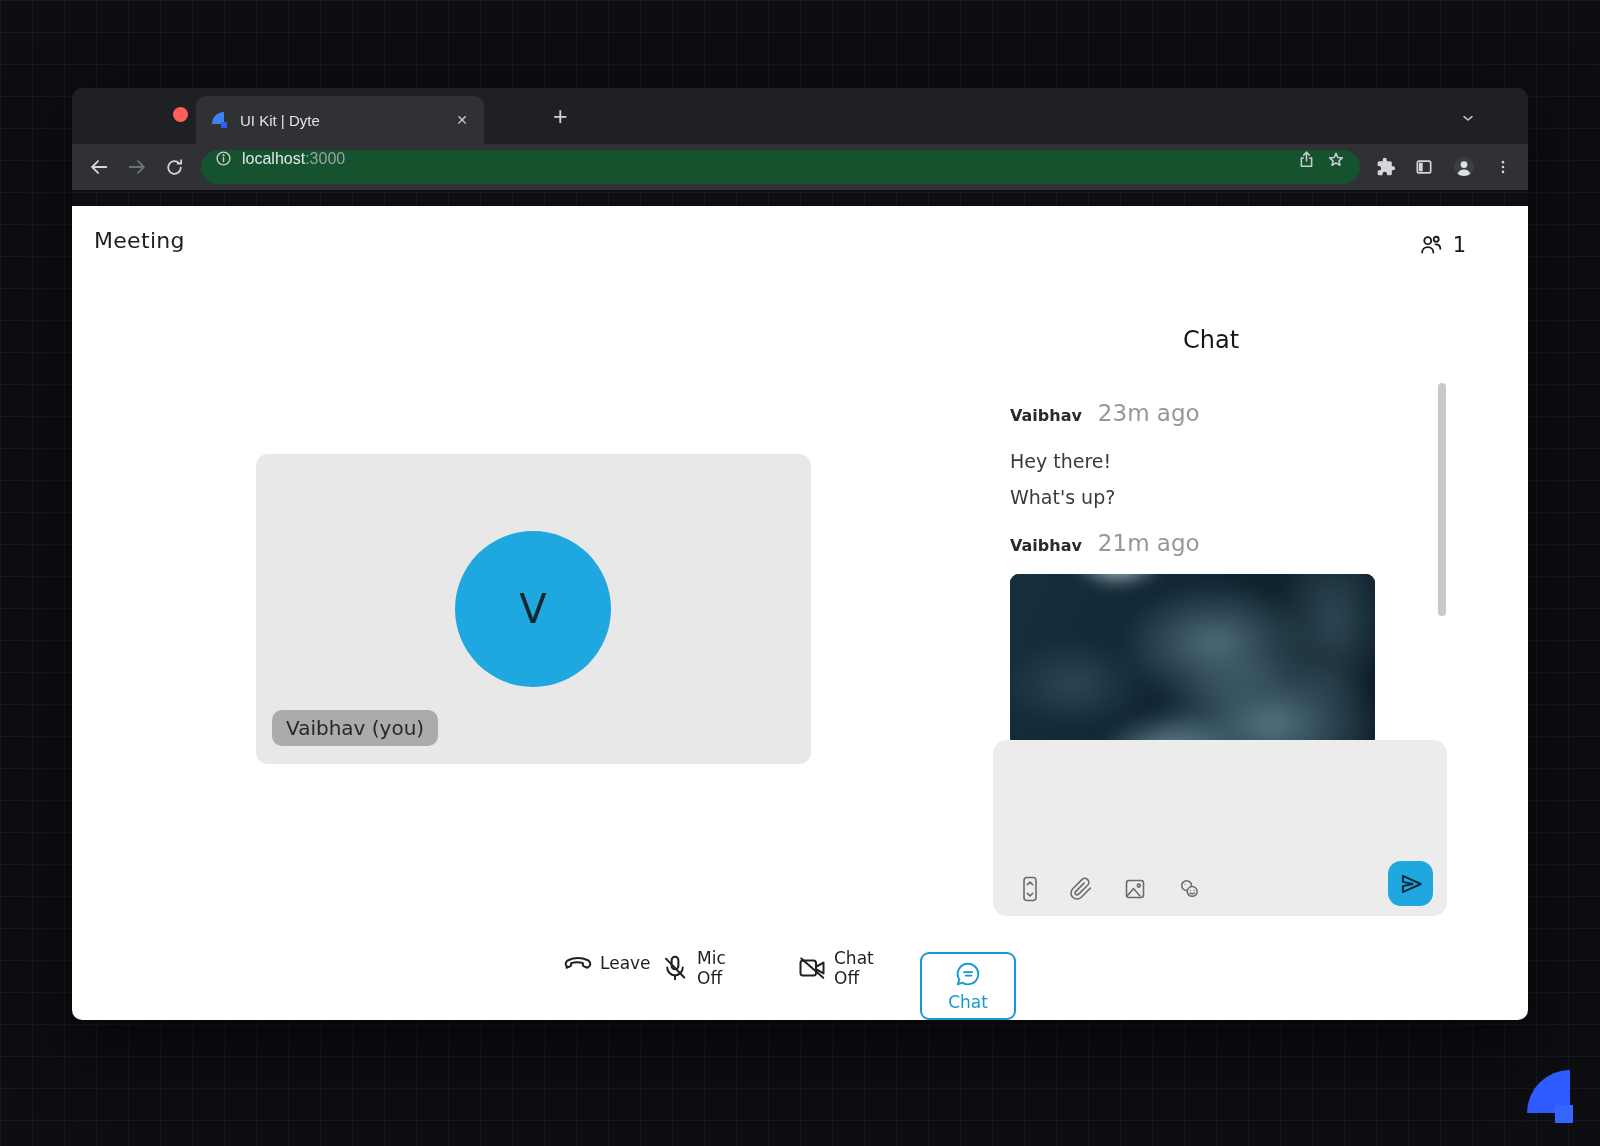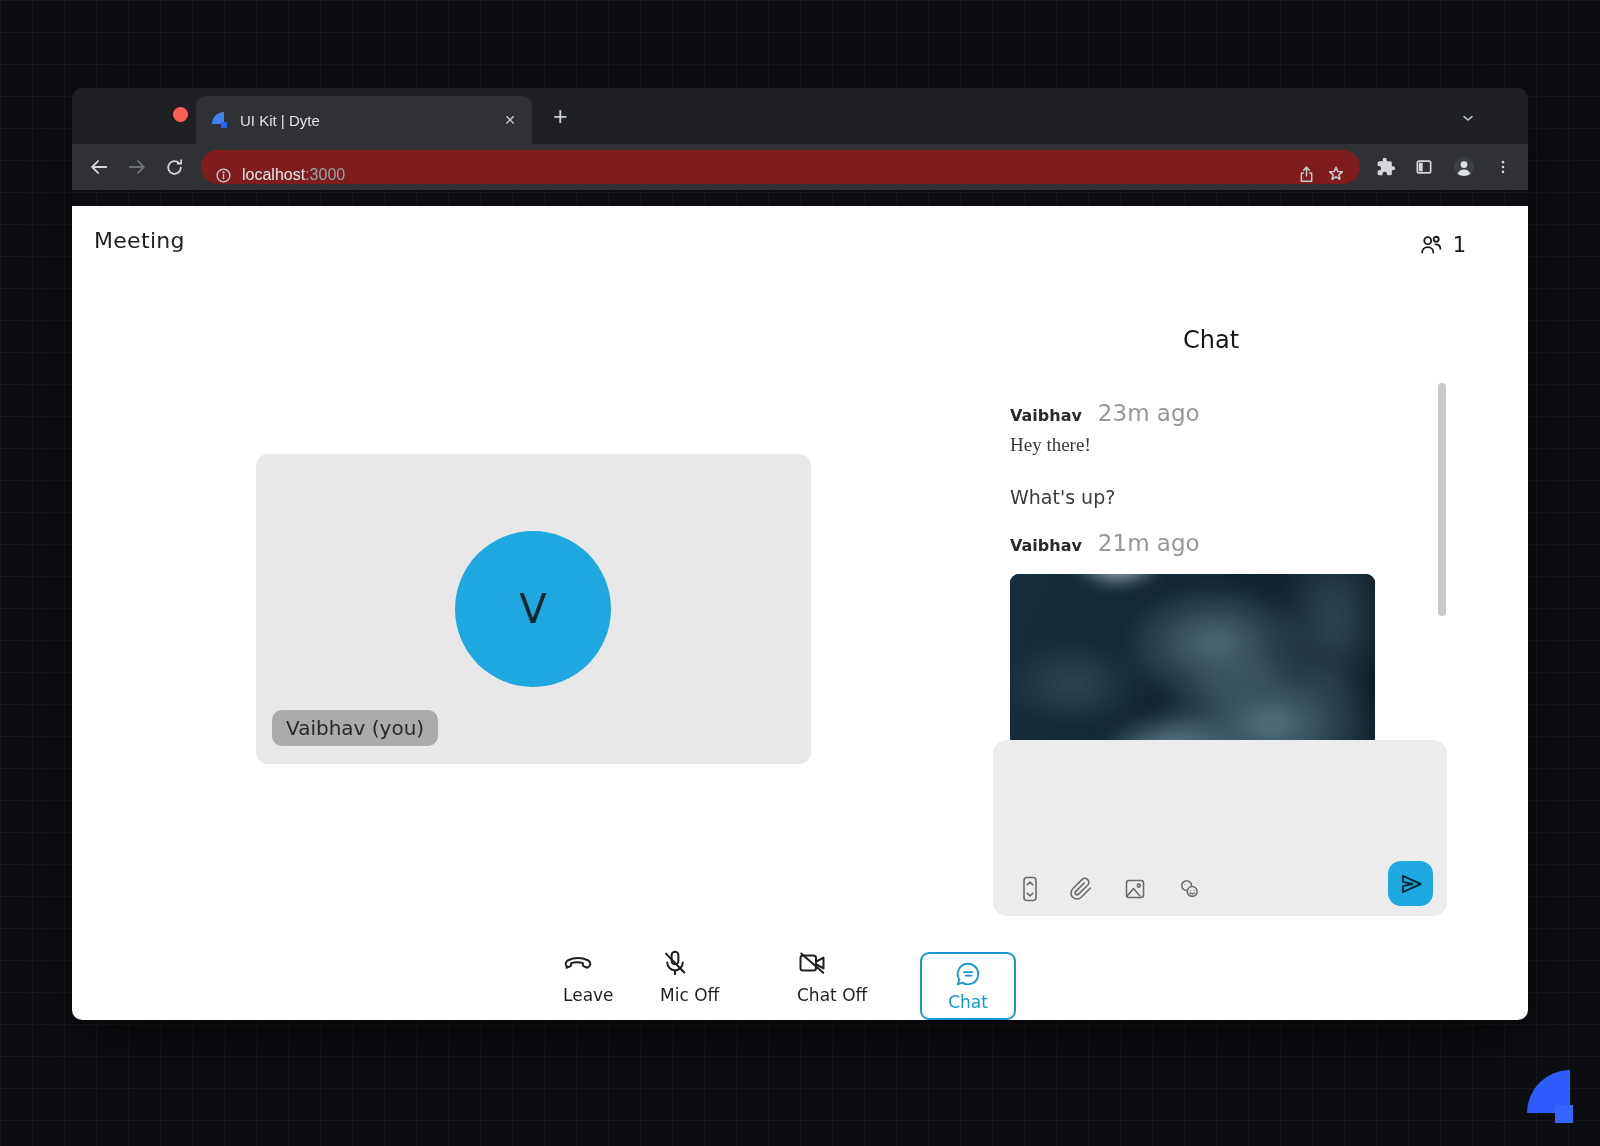--- a/index.html
+++ b/index.html
@@ -23,41 +23,41 @@
     display:flex; flex-direction:column;
     font-family:"Liberation Sans", sans-serif;
   }
   .tabstrip{
     height:56px; background:#1e2024; position:relative; flex:none;
   }
   .traffic{ position:absolute; top:19px; left:101px; display:flex; gap:13px; }
   .traffic span{ width:15px; height:15px; border-radius:50%; display:block; }
   .tl-red{ background:#ff5f57; } .tl-yellow{ background:#febc2e; } .tl-green{ background:#28c840; }
   .tab{
-    position:absolute; left:124px; top:8px; width:336px; height:48px;
+    position:absolute; left:124px; top:8px; width:288px; height:48px;
     background:#2f3135; border-radius:10px 10px 0 0;
     display:flex; align-items:center; padding:0 16px; gap:11px;
   }
   .favicon{ position:relative; width:17px; height:17px; flex:none; }
   .favicon .disc{ position:absolute; left:0; top:0; width:12px; height:12px; background:#4080f0; border-radius:100% 0 0 0; }
   .favicon .sq{ position:absolute; left:9px; top:10px; width:6px; height:6px; background:#2b5ff2; }
   .tab-title{ color:#e2e4e7; font-size:15px; flex:1; white-space:nowrap; overflow:hidden; }
   .tab-close{ color:#c3c6ca; font-size:14px; cursor:default; }
   .newtab{ position:absolute; left:481px; top:14px; color:#cfd2d6; font-size:25px; font-weight:300; line-height:28px; }
   .tab-chevron{ position:absolute; right:52px; top:22px; color:#c3c6ca; }
 
   .toolbar{
     height:46px; background:#2f3135; display:flex; align-items:center;
     padding:0 16px; gap:16px; flex:none; color:#d4d6d9;
   }
   .nav-ic{ color:#d4d6d9; }
   .nav-ic.dim{ color:#6c7075; }
   .omnibox{
-    flex:1; height:34px; background:#7f1d1d; border-radius:17px;
-    display:flex; align-items:flex-end; padding:0 14px; gap:10px;
+    flex:1; height:34px; background:#14532d; border-radius:17px;
+    display:flex; align-items:flex-start; padding:0 14px; gap:10px;
   }
   .url{ font-size:16px; color:#e6e8ea; flex:1; }
   .url .port{ color:#9aa0a6; }
   .omni-ic{ color:#c9ccd0; }
   .tb-right{ display:flex; align-items:center; gap:18px; }
 
   
   .content{
     flex:1; background:#ffffff; position:relative;
     font-family:"DejaVu Sans", sans-serif; color:#222;margin-top:16px;
@@ -109,21 +109,21 @@
     background:#ececec; border-radius:14px;
   }
   .composer-icons{ position:absolute; left:28px; bottom:14px; display:flex; gap:30px; color:#6b6b6b; align-items:center; }
   .send-btn{
     position:absolute; right:14px; bottom:10px; width:45px; height:45px;
     background:#1fa8e0; border-radius:13px; display:flex; align-items:center; justify-content:center;
     color:#0c2b3a; border:none; cursor:pointer;
   }
 
   
-  .ctrl{ position:absolute; top:742px; width:90px; display:flex; flex-direction:column; gap:7px; color:#1f1f1f; cursor:pointer; }
+  .ctrl{ position:absolute; top:742px; width:90px; display:flex; flex-direction:row; align-items:center; gap:7px; color:#1f1f1f; cursor:pointer; }
   .ctrl .lbl{ font-size:17px; color:#1f1f1f; }
   .ctrl-leave{ left:491px; } .ctrl-mic{ left:588px; } .ctrl-video{ left:725px; }
   .ctrl-chat{
     position:absolute; left:848px; top:746px; width:96px; height:68px;
     border:2px solid #1699d3; border-radius:9px; background:#fff;
     display:flex; flex-direction:column; align-items:center; justify-content:center; gap:4px;
     color:#1699d3; cursor:pointer;
   }
   .ctrl-chat .lbl{ font-size:17px; color:#1699d3; }
 
@@ -251,21 +251,21 @@
       </div>
       <div class="name-tag">Vaibhav (you)</div>
     </div>
 
     <div class="chat-title">Chat</div>
 
     <div class="msg-head" style="top:194px;">
       <span class="msg-author">Vaibhav</span>
       <span class="msg-time">23m ago</span>
     </div>
-    <div class="msg-line" style="top:228px;font-family:Liberation Serif, serif;">Hey there!</div>
+    <div class="msg-line" style="top:244px;">Hey there!</div>
     <div class="msg-line" style="top:280px;">What's up?</div>
 
     <div class="msg-head" style="top:324px;">
       <span class="msg-author">Vaibhav</span>
       <span class="msg-time">21m ago</span>
     </div>
     <div class="chat-image">
         <div class="smoke"></div>
       </div>
 

